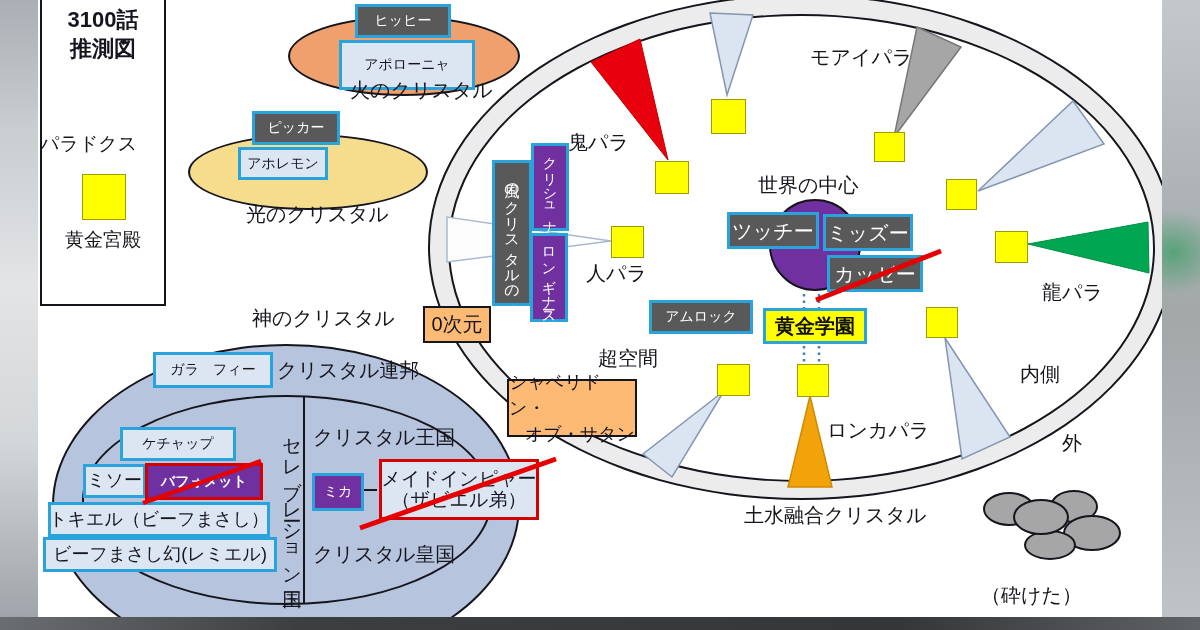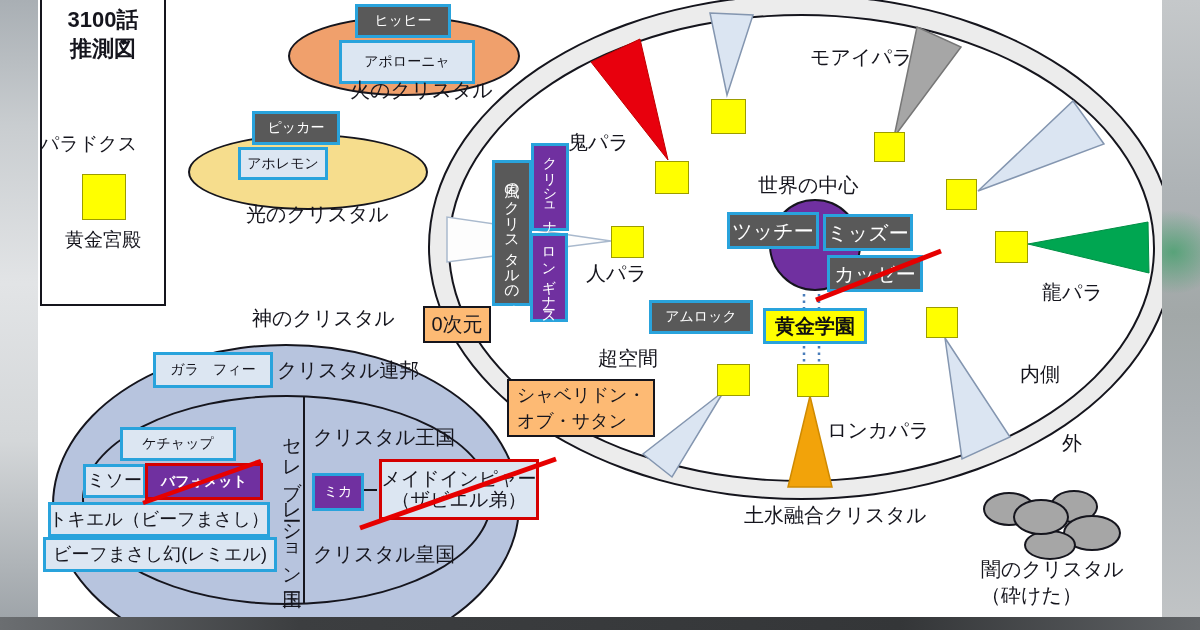--- a/index.html
+++ b/index.html
@@ -64,21 +64,21 @@
   </svg>
 
   <div class="abs" style="left:40px;top:-12px;width:126px;height:318px;border:2px solid #15151d;background:#ffffff;z-index:2"></div>
   <div class="cap" style="left:40px;top:6px;width:126px;text-align:center;font-size:22px;font-weight:600"><span>3100話</span><br>
        <span>推測図</span></div>
   <div class="cap" style="left:40px;top:132px;width:126px;font-size:19px">パラドクス</div>
   <div class="sq" style="left:82px;top:174px;width:44px;height:46px"></div>
   <div class="cap" style="left:40px;top:228px;width:126px;text-align:center;font-size:19px">黄金宮殿</div>
 
   <div class="bx dark" style="left:355px;top:4px;width:96px;height:34px">ヒッヒー</div>
-  <div class="bx light" style="left:339px;top:40px;width:136px;height:44px">アポローニャ</div>
+  <div class="bx light" style="left:339px;top:40px;width:136px;height:50px">アポローニャ</div>
   <div class="cap" style="left:350px;top:77px">火のクリスタル</div>
 
   <div class="bx dark" style="left:252px;top:111px;width:88px;height:34px">ピッカー</div>
   <div class="bx light" style="left:238px;top:147px;width:90px;height:33px">アホレモン</div>
   <div class="cap" style="left:246px;top:201px">光のクリスタル</div>
 
   <div class="cap" style="left:252px;top:305px">神のクリスタル</div>
   <div class="bx light" style="left:153px;top:352px;width:120px;height:36px">ガラ　フィー</div>
   <div class="cap" style="left:277px;top:357px">クリスタル連邦</div>
   <div class="vtext" style="left:276px;top:399px;height:203px;width:26px;text-align:center">セレブレーション王国</div>
@@ -106,21 +106,21 @@
   <div class="cap" style="left:586px;top:260px">人パラ</div>
   <div class="cap" style="left:810px;top:44px">モアイパラ</div>
   <div class="cap" style="left:1042px;top:279px">龍パラ</div>
   <div class="cap" style="left:827px;top:417px">ロンカパラ</div>
   <div class="cap" style="left:598px;top:345px">超空間</div>
   <div class="cap" style="left:1020px;top:361px">内側</div>
   <div class="cap" style="left:1062px;top:430px">外</div>
   <div class="cap" style="left:744px;top:502px">土水融合クリスタル</div>
 
   <div class="whitebx" style="left:423px;top:306px;width:68px;height:37px">0次元</div>
-  <div class="whitebx" style="left:507px;top:379px;width:148px;height:58px;flex-direction:column;align-items:flex-start;padding-left:8px;font-size:18px">
+  <div class="whitebx" style="left:507px;top:379px;width:130px;height:58px;flex-direction:column;align-items:flex-end;font-size:18px">
     <span>シャベリドン・</span>
     <span>オブ・サタン</span>
   </div>
 
   <div class="vbx" style="left:492px;top:160px;width:40px;height:146px;background:#595959;color:#fff;border:3px solid #29a3dc;font-size:15px">風のクリスタルの欠片</div>
   <div class="vbx" style="left:531px;top:143px;width:38px;height:88px;background:#7030a0;color:#fff;border:3px solid #29a3dc;font-size:14px">クリシュナ像</div>
   <div class="vbx" style="left:530px;top:233px;width:38px;height:89px;background:#7030a0;color:#fff;border:3px solid #29a3dc;font-size:14px">ロンギナース</div>
 
   <div class="sq" style="left:655px;top:161px;width:34px;height:33px"></div>
   <div class="sq" style="left:711px;top:99px;width:35px;height:35px"></div>
@@ -130,21 +130,20 @@
   <div class="sq" style="left:926px;top:307px;width:32px;height:31px"></div>
   <div class="sq" style="left:717px;top:364px;width:33px;height:32px"></div>
   <div class="sq" style="left:797px;top:364px;width:32px;height:33px"></div>
   <div class="sq" style="left:611px;top:226px;width:33px;height:32px"></div>
 
   <div class="blob" style="left:983px;top:492px;width:52px;height:34px"></div>
   <div class="blob" style="left:1050px;top:490px;width:48px;height:33px"></div>
   <div class="blob" style="left:1063px;top:515px;width:58px;height:36px"></div>
   <div class="blob" style="left:1024px;top:530px;width:52px;height:30px"></div>
   <div class="blob" style="left:1013px;top:499px;width:56px;height:36px"></div>
-  <div class="cap" style="left:981px;top:556px">闇のクリスタル</div>
   <div class="cap" style="left:981px;top:582px">（砕けた）</div>
 
   <svg class="layer over" width="1200" height="630" viewBox="0 0 1200 630">
     <line x1="143" y1="503" x2="261" y2="461" stroke="#e60000" stroke-width="4.5"></line>
     <line x1="360" y1="528" x2="556" y2="459" stroke="#e60000" stroke-width="5"></line>
     <line x1="816" y1="300" x2="941" y2="251" stroke="#e60000" stroke-width="5"></line>
   </svg>
 
   <div class="strip" style="left:0;top:0;width:38px;height:630px;
        background:linear-gradient(180deg,#a9afb4 0%,#c9cdd0 20%,#e2e4e6 45%,#d4d7d9 70%,#9ba1a6 100%)"></div>

